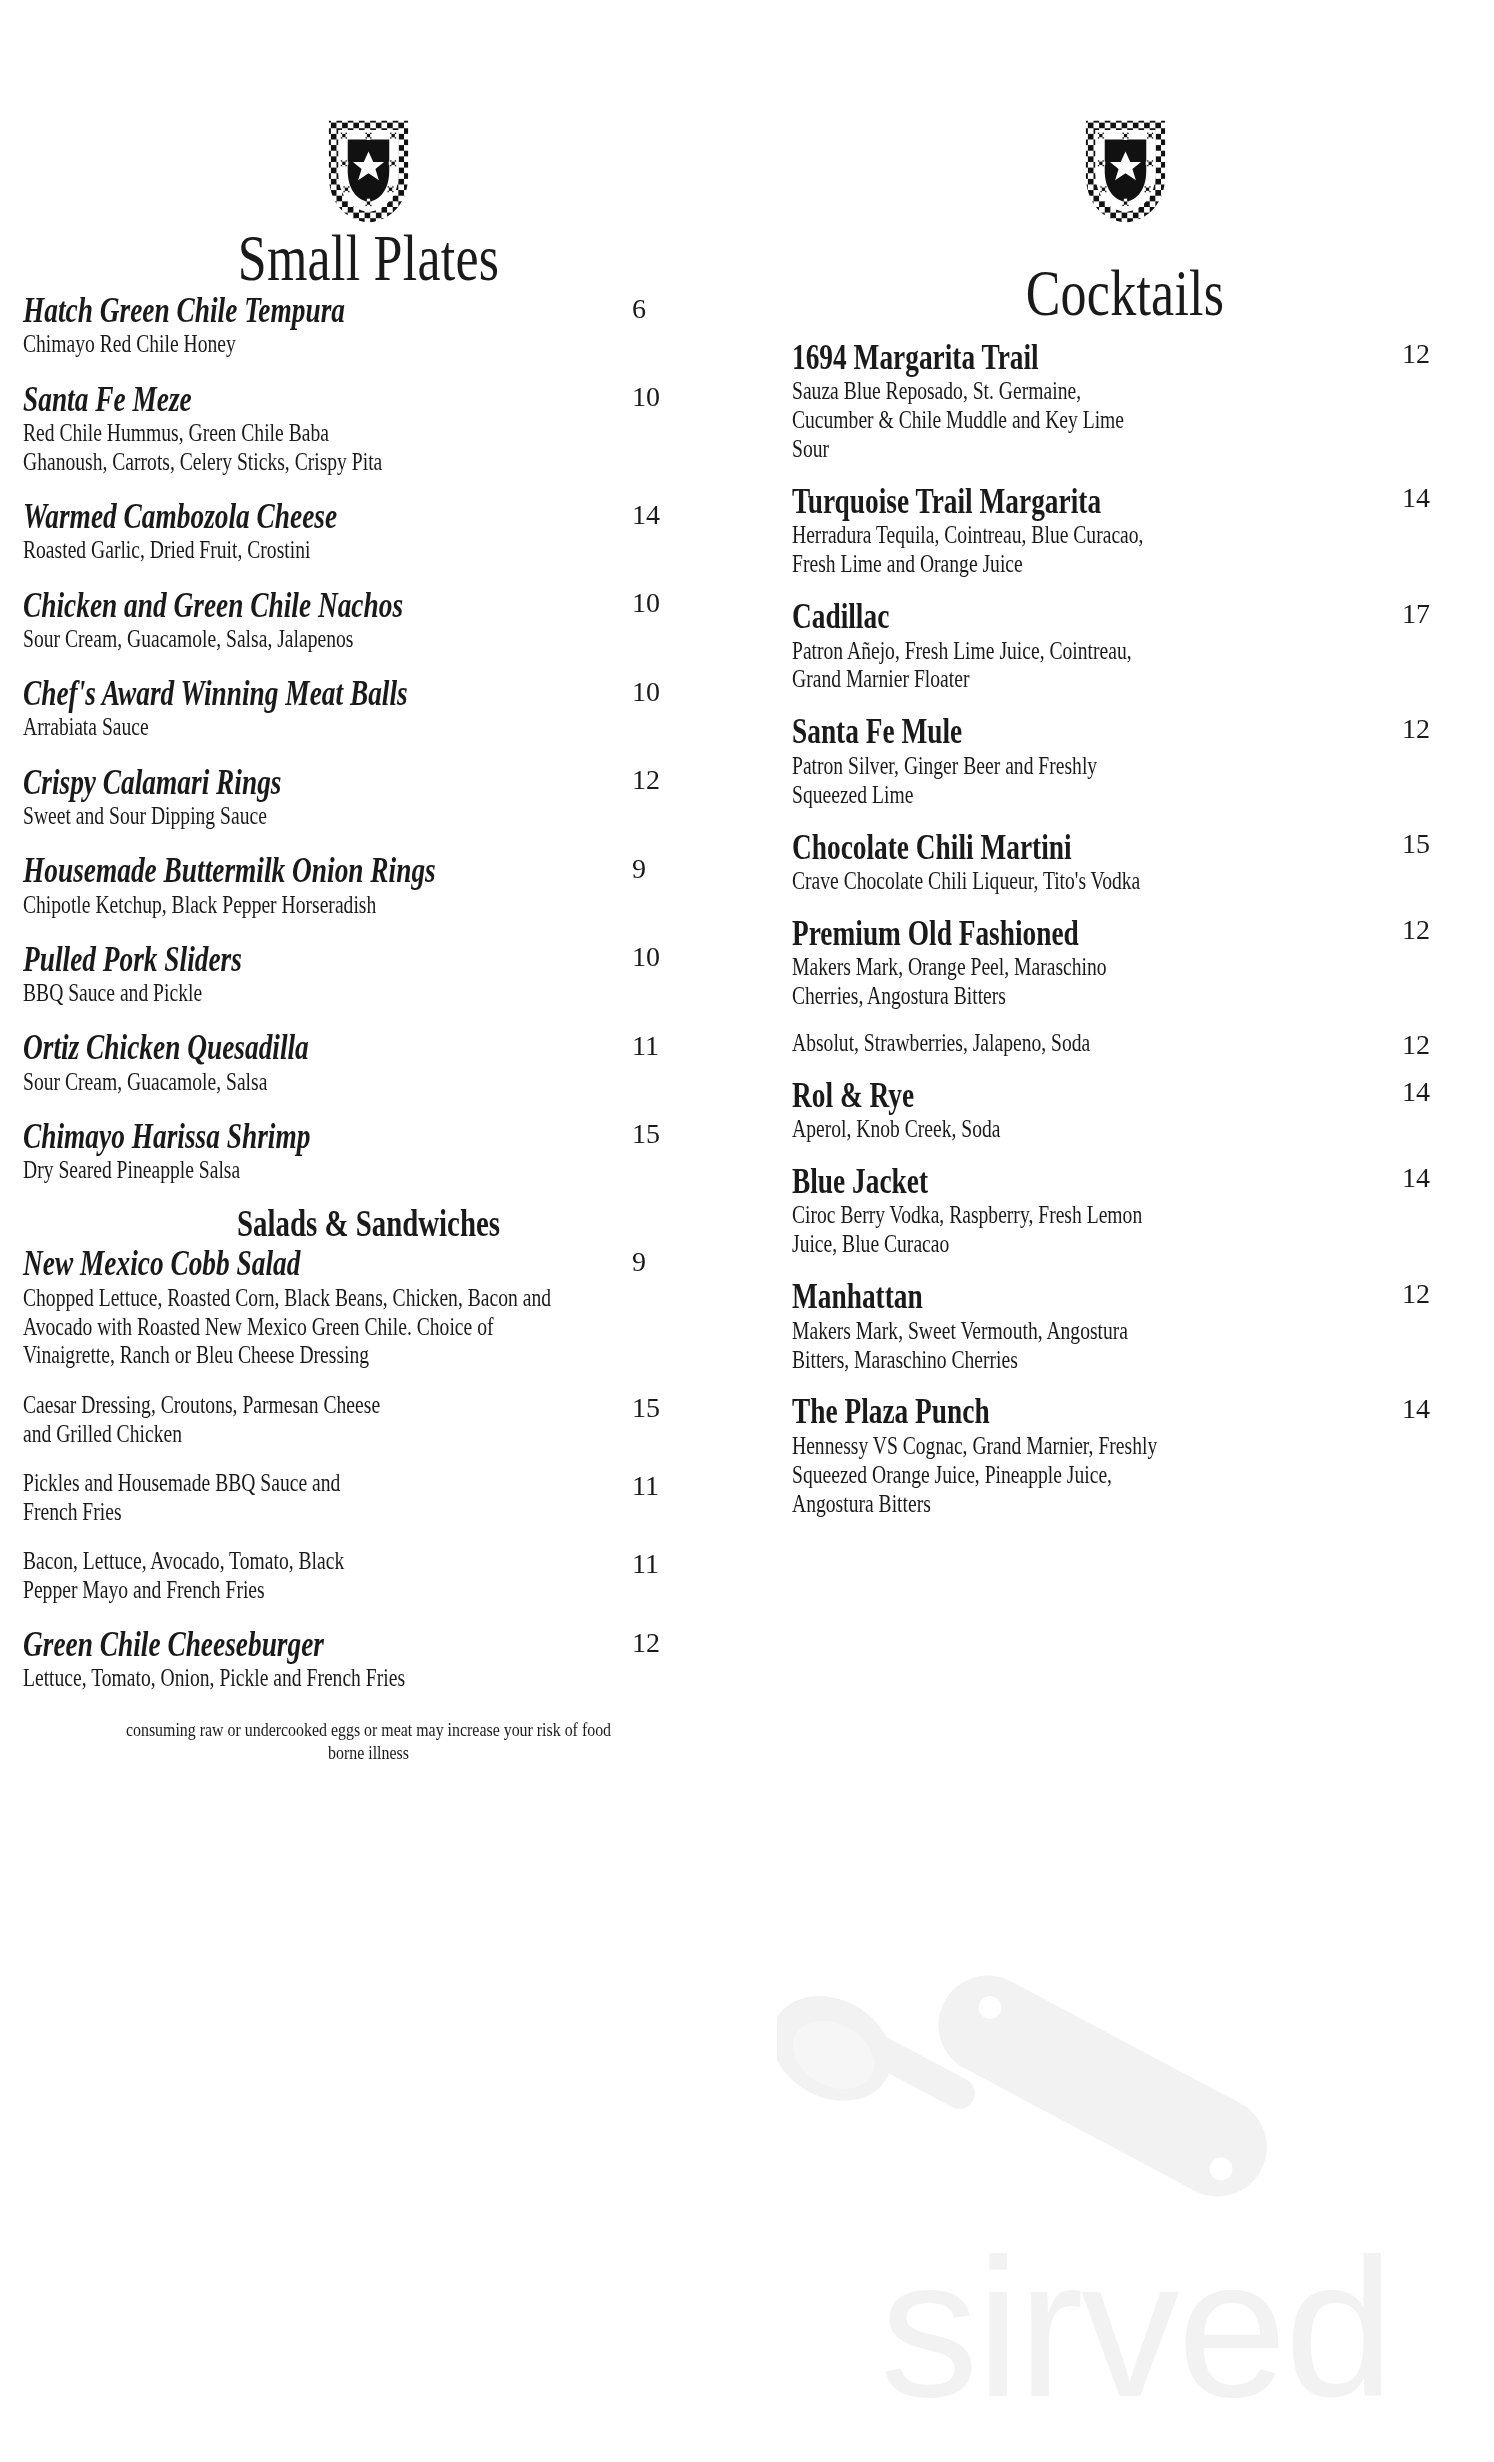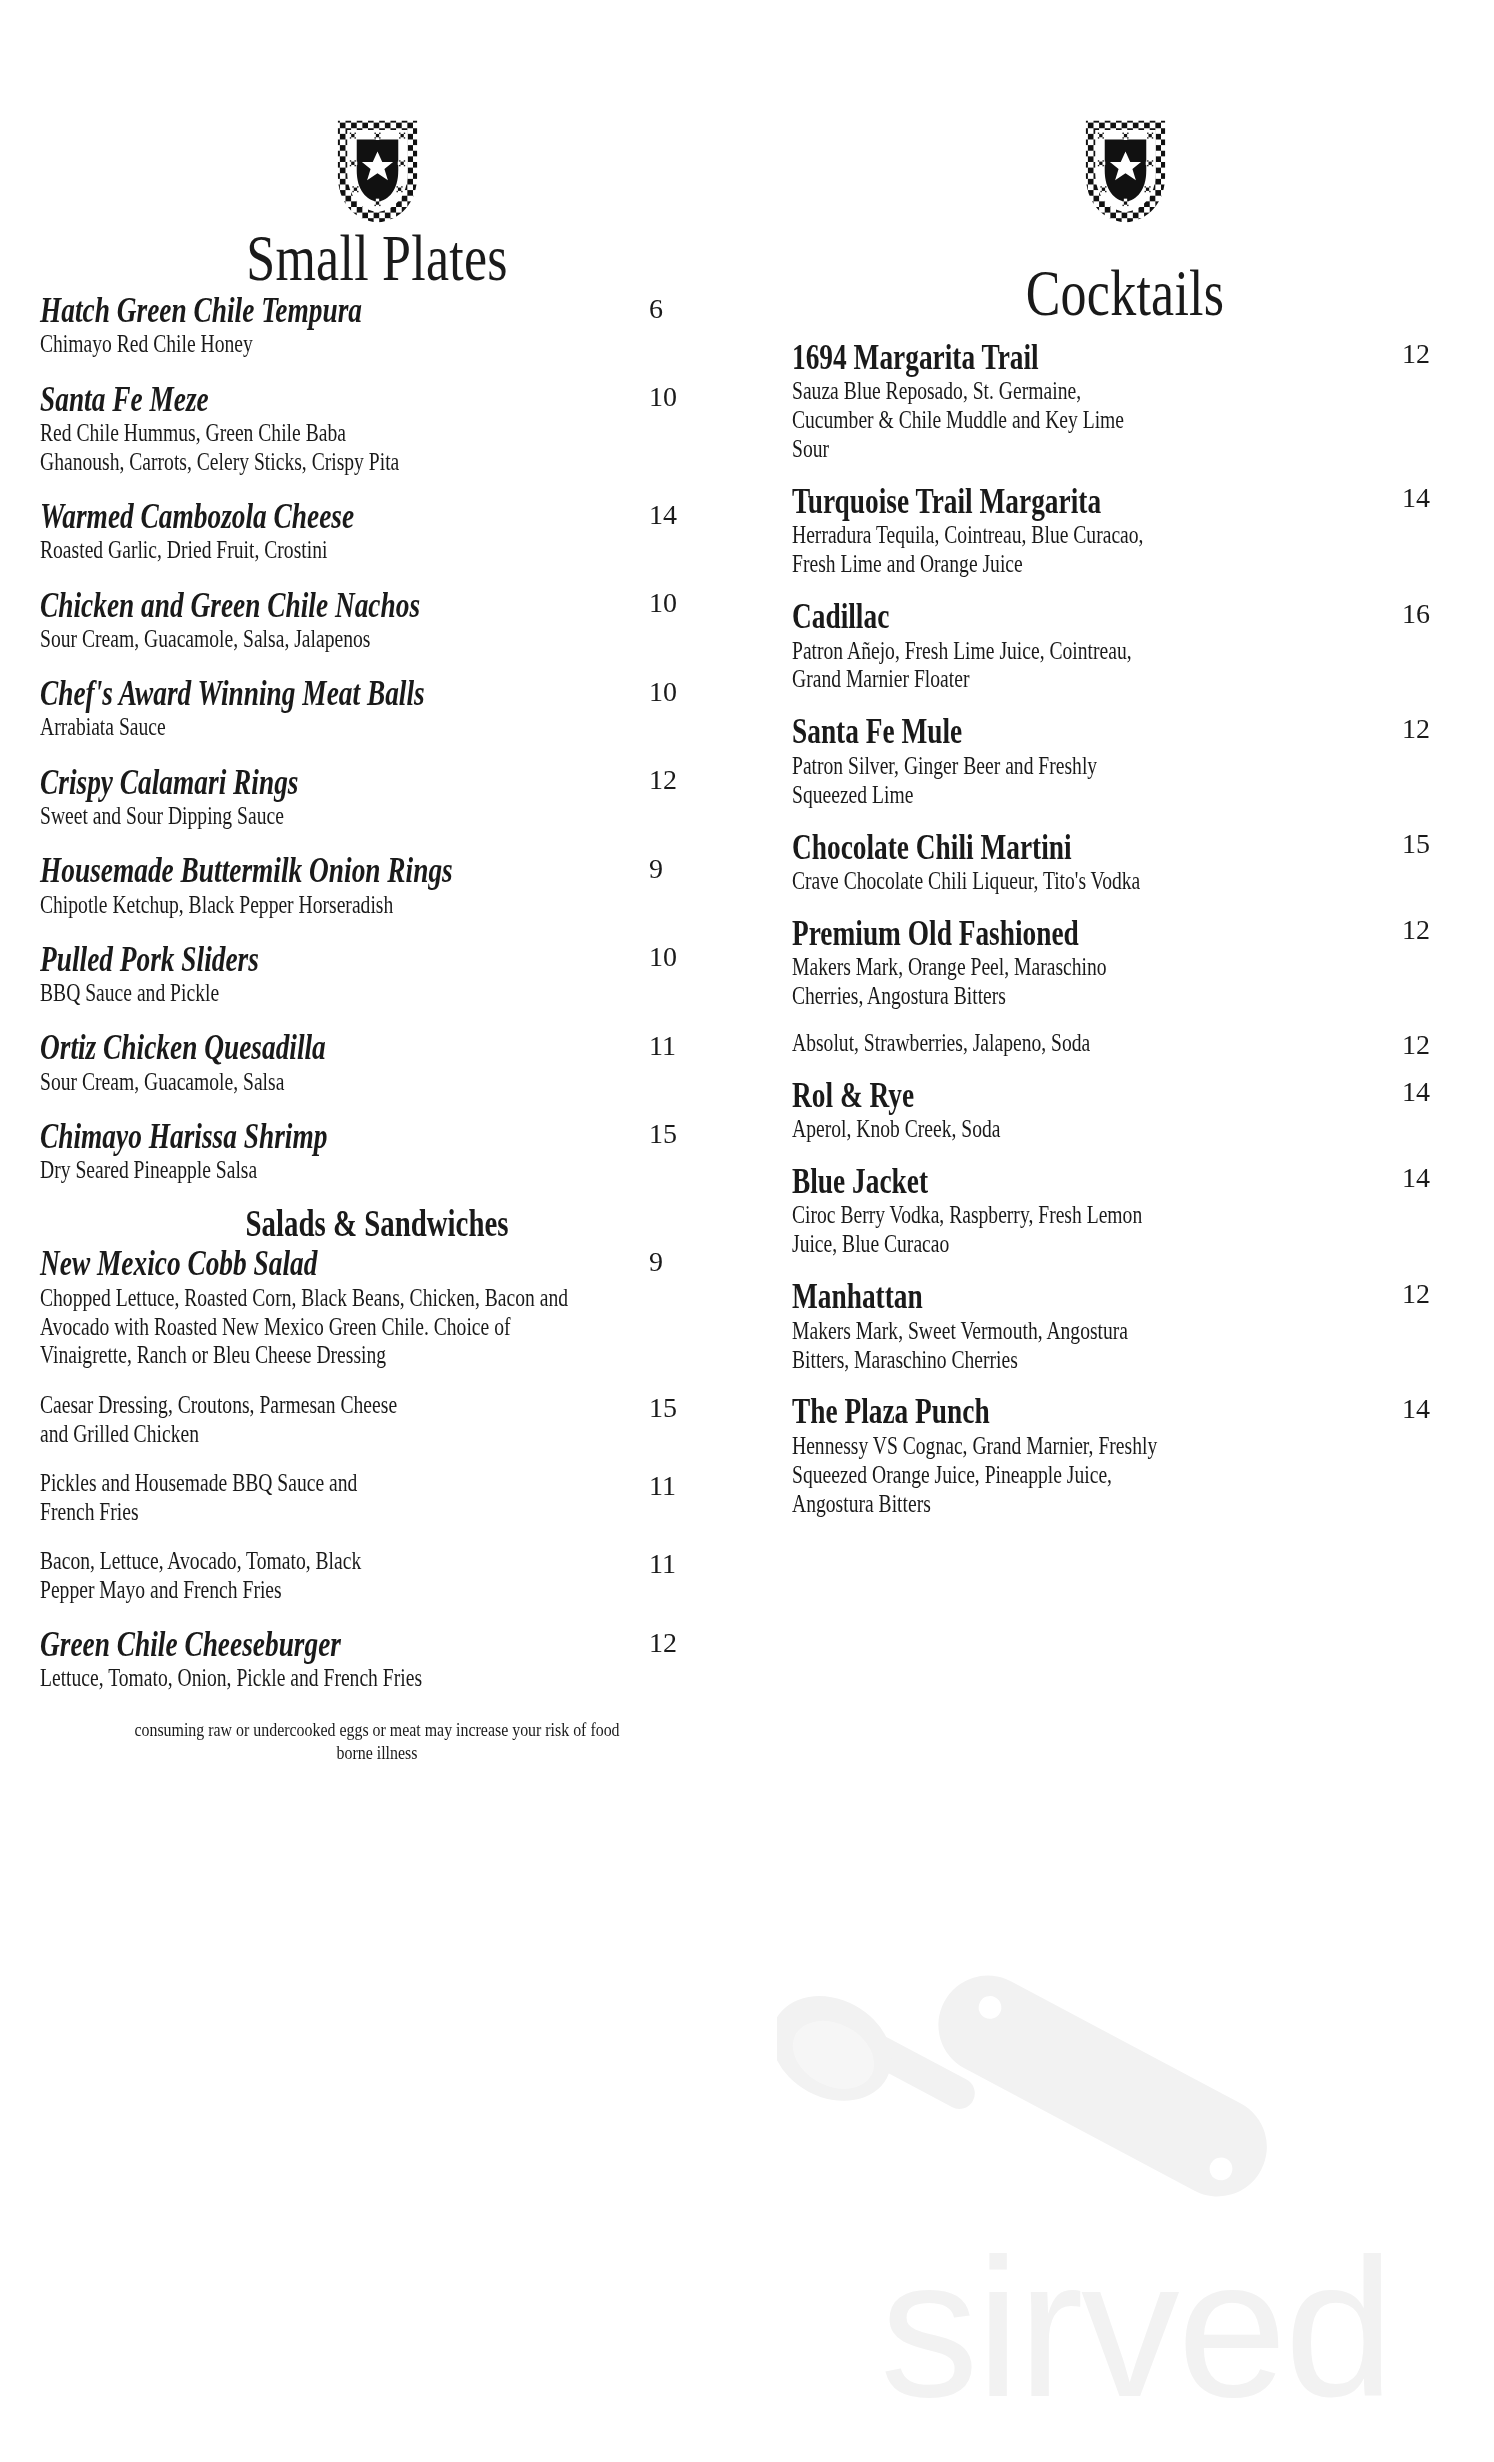--- a/index.html
+++ b/index.html
@@ -35,21 +35,21 @@
     position: relative;
     z-index: 2;
     width: 1495px;
     height: 2462px;
     display: flex;
   }
   .col {
     position: relative;
     height: 100%;
   }
-  .col-left  { width: 747px; padding: 0 33px 0 40px; }
+  .col-left  { width: 747px; padding: 0 33px 0 23px; }
   .col-right { width: 747px; padding: 0 36px 12px 45px; }
 
   
   .crest-wrap {
     display: flex;
     justify-content: center;
     padding-top: 117px;
   }
   .crest-wrap.right { padding-top: 117px; }
   .crest { width: 87px; height: 109px; display: block; }
@@ -467,21 +467,21 @@
           </div>
         <div class="item-price">14</div>
         <div class="item-desc">Herradura Tequila, Cointreau, Blue Curacao,
 Fresh Lime and Orange Juice</div>
       </div>
 
       <div class="item">
         <div class="item-head">
             <div class="item-name">Cadillac</div>
           </div>
-        <div class="item-price">16</div>
+        <div class="item-price">17</div>
         <div class="item-desc">Patron Añejo, Fresh Lime Juice, Cointreau,
 Grand Marnier Floater</div>
       </div>
 
       <div class="item">
         <div class="item-head">
             <div class="item-name">Santa Fe Mule</div>
           </div>
         <div class="item-price">12</div>
         <div class="item-desc">Patron Silver, Ginger Beer and Freshly

